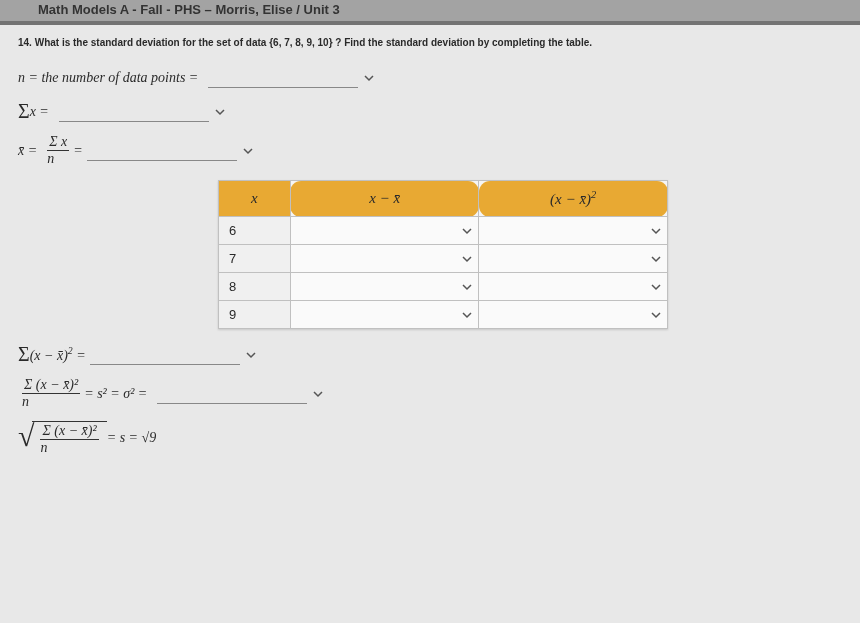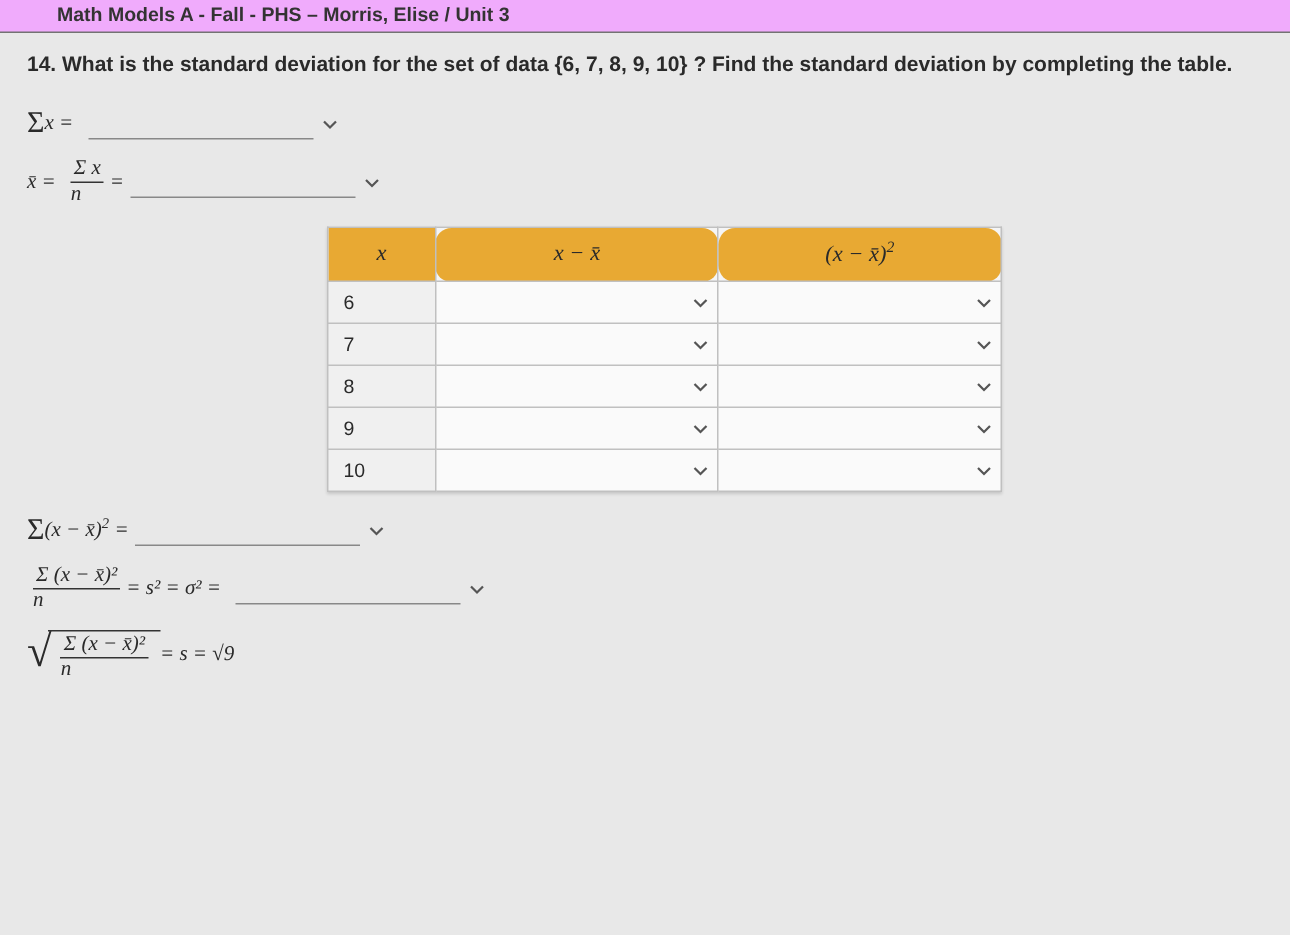--- a/index.html
+++ b/index.html
@@ -5,32 +5,32 @@
     * { box-sizing: border-box; margin: 0; padding: 0; }
     body {
       font-family: Arial, sans-serif;
       background: #e8e8e8;
       width: 860px;
       height: 623px;
       overflow: hidden;
       color: #2a2a2a;
     }
     .course-header {
-      background: #f0abfc;
+      background: #a3a3a3;
       padding: 2px 12px 4px 38px;
       font-size: 13px;
       font-weight: bold;
       color: #333;
-      border-bottom: 1px solid #737373;
+      border-bottom: 4px solid #737373;
     }
     .content {
       padding: 10px 18px;
     }
     .question {
-      font-size: 14px;
+      font-size: 10px;
       font-weight: bold;
       color: #2a2a2a;
       margin-bottom: 18px;
       line-height: 1.5;
     }
     .formula-row {
       display: flex;
       align-items: center;
       margin: 12px 0;
       font-size: 14px;
@@ -149,20 +149,29 @@
 
 <div class="content">
 
   <div class="question">
     <span>14.</span>
     <span>What is the standard deviation for the set of data </span>
     <span>{6, 7, 8, 9, 10}</span>
     <span>? Find the standard deviation by completing the table.</span>
   </div>
 
+  <div class="formula-row">
+    <span class="label">n = the number of data points =</span>
+    <input class="blank-input" style="">
+    <span class="dropdown-arrow">
+      <svg viewBox="0 0 10 10" width="10" height="10">
+          <path d="M1 3 L5 7 L9 3" fill="none" stroke="#555" stroke-width="1.5"></path>
+        </svg>
+    </span>
+  </div>
 
   <div class="formula-row">
     <span class="sigma">Σ</span>
     <span class="label"> x =</span>
     <input class="blank-input" style="">
     <span class="dropdown-arrow">
       <svg viewBox="0 0 10 10" width="10" height="10">
           <path d="M1 3 L5 7 L9 3" fill="none" stroke="#555" stroke-width="1.5"></path>
         </svg>
     </span>
@@ -257,43 +266,20 @@
                 <span class="dropdown-arrow">
                   <svg viewBox="0 0 10 10" width="10" height="10">
                     <path d="M1 3 L5 7 L9 3" fill="none" stroke="#555" stroke-width="1.5"></path>
                   </svg>
                 </span>
               </div>
             </td>
         </tr>
         <tr>
           <td class="xcol">9</td>
-          <td class="inputcol">
-              <div class="cell-input">
-                <input style="">
-                <span class="dropdown-arrow">
-                  <svg viewBox="0 0 10 10" width="10" height="10">
-                    <path d="M1 3 L5 7 L9 3" fill="none" stroke="#555" stroke-width="1.5"></path>
-                  </svg>
-                </span>
-              </div>
-            </td>
-          <td class="inputcol">
-              <div class="cell-input">
-                <input style="">
-                <span class="dropdown-arrow">
-                  <svg viewBox="0 0 10 10" width="10" height="10">
-                    <path d="M1 3 L5 7 L9 3" fill="none" stroke="#555" stroke-width="1.5"></path>
-                  </svg>
-                </span>
-              </div>
-            </td>
-        </tr>
-        <tr>
-          <td class="xcol">10</td>
           <td class="inputcol">
               <div class="cell-input">
                 <input style="">
                 <span class="dropdown-arrow">
                   <svg viewBox="0 0 10 10" width="10" height="10">
                     <path d="M1 3 L5 7 L9 3" fill="none" stroke="#555" stroke-width="1.5"></path>
                   </svg>
                 </span>
               </div>
             </td>

